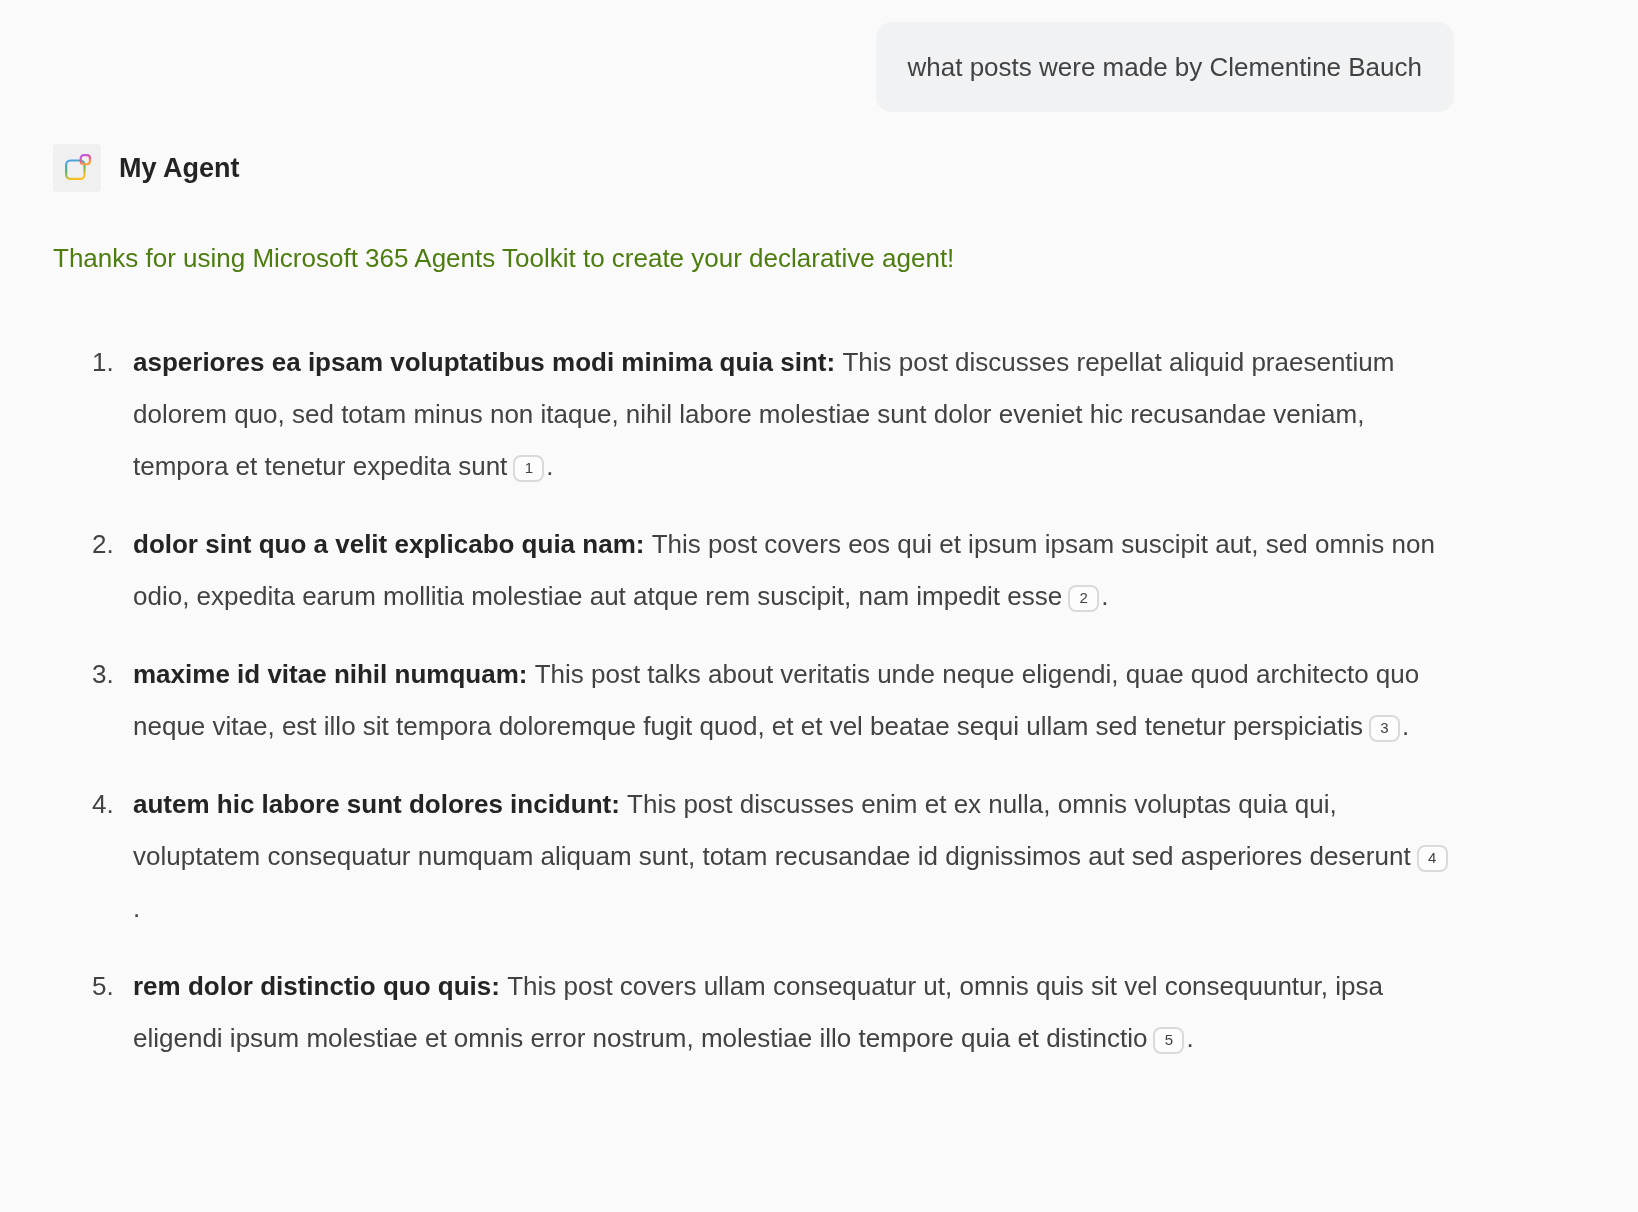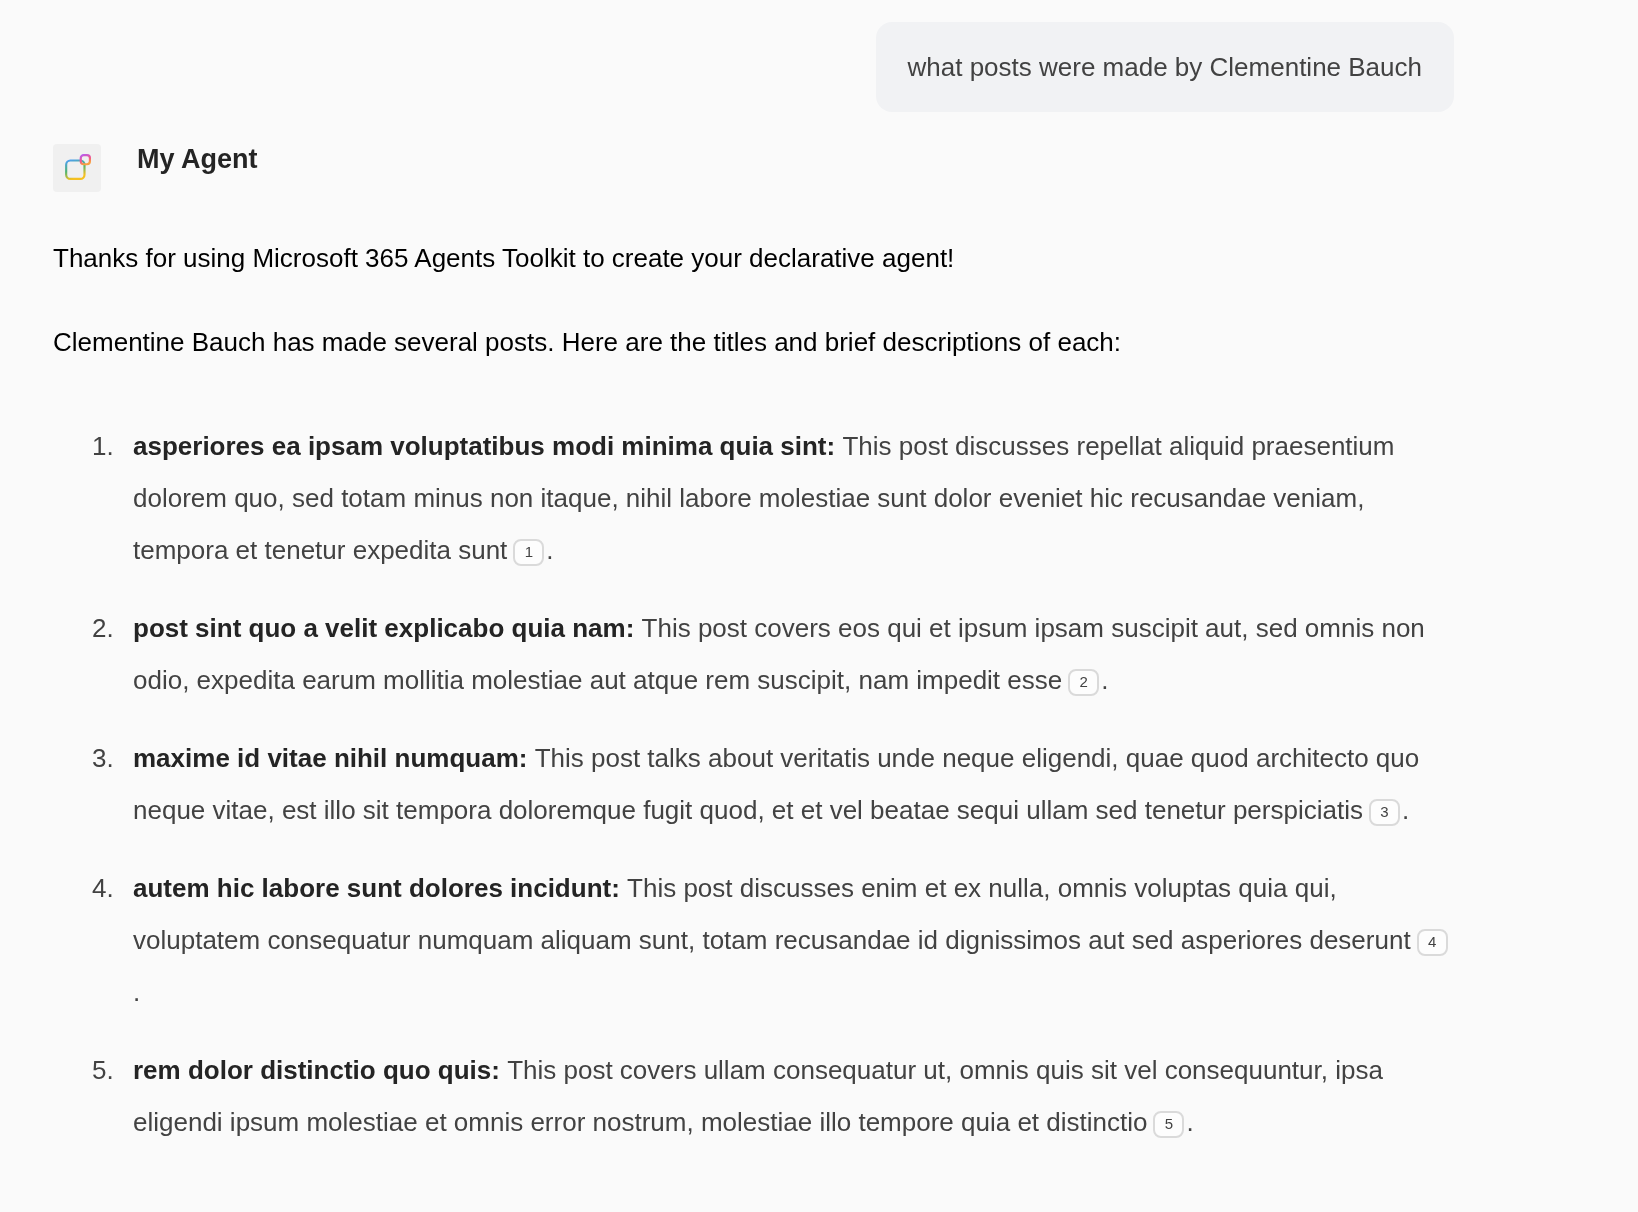--- a/index.html
+++ b/index.html
@@ -29,21 +29,22 @@
     border-radius: 16px;
     padding: 27px 32px;
     max-width: 72%;
     font-size: 26px;
     line-height: 36px;
     color: #424242;
   }
   
   .agent-header {
     display: flex;
-    gap: 36px;
+    align-items: center;
+    gap: 18px;
     margin: 0 0 40px 0;
   }
   .agent-avatar {
     width: 48px;
     height: 48px;
     background: #f0f0f0;
     border-radius: 4px;
     display: flex;
     align-items: center;
     justify-content: center;
@@ -52,21 +53,21 @@
   .agent-name {
     font-size: 27px;
     font-weight: 700;
     color: #242424;
   }
   
   .msg-p {
     font-size: 26px;
     line-height: 52px;
     margin: 0 0 32px 0;
-    color: #000000;
+    color: #4d7c0f;
   }
   ol.posts {
     margin: 52px 0 0 0;
     padding: 0 0 0 68px;
     font-size: 26px;
     line-height: 52px;
   }
   ol.posts li {
     margin-bottom: 26px;
     padding-left: 12px;
@@ -128,28 +129,27 @@
           <line x1="22" y1="16" x2="22" y2="36" stroke="url(#gradMain)" stroke-width="2.6"></line>
           <line x1="12" y1="26" x2="32" y2="26" stroke="url(#gradMain)" stroke-width="2.6"></line>
           <rect x="28.5" y="8.5" width="11" height="11" rx="3.5" stroke="url(#gradAccent)" stroke-width="2.6"></rect>
         </svg>
       </div>
       <div class="agent-name">My Agent</div>
     </div>
 
     <p class="msg-p">Thanks for using Microsoft 365 Agents Toolkit to create your declarative agent!</p>
 
-    <p class="msg-p">Clementine Bauch has made several posts. Here are the titles and brief descriptions of each:</p>
 
     <ol class="posts">
       <li>
         <span class="post-title">asperiores ea ipsam voluptatibus modi minima quia sint</span><span class="post-title">: </span><span>This post discusses repellat aliquid praesentium dolorem quo, sed totam minus non itaque, nihil labore molestiae sunt dolor eveniet hic recusandae veniam, tempora et tenetur expedita sunt</span><span class="citation">1</span><span>.</span>
       </li>
       <li>
-        <span class="post-title">post sint quo a velit explicabo quia nam</span><span class="post-title">: </span><span>This post covers eos qui et ipsum ipsam suscipit aut, sed omnis non odio, expedita earum mollitia molestiae aut atque rem suscipit, nam impedit esse</span><span class="citation">2</span><span>.</span>
+        <span class="post-title">dolor sint quo a velit explicabo quia nam</span><span class="post-title">: </span><span>This post covers eos qui et ipsum ipsam suscipit aut, sed omnis non odio, expedita earum mollitia molestiae aut atque rem suscipit, nam impedit esse</span><span class="citation">2</span><span>.</span>
       </li>
       <li>
         <span class="post-title">maxime id vitae nihil numquam</span><span class="post-title">: </span><span>This post talks about veritatis unde neque eligendi, quae quod architecto quo neque vitae, est illo sit tempora doloremque fugit quod, et et vel beatae sequi ullam sed tenetur perspiciatis</span><span class="citation">3</span><span>.</span>
       </li>
       <li>
         <span class="post-title">autem hic labore sunt dolores incidunt</span><span class="post-title">: </span><span>This post discusses enim et ex nulla, omnis voluptas quia qui, voluptatem consequatur numquam aliquam sunt, totam recusandae id dignissimos aut sed asperiores deserunt</span><span class="citation">4</span><span>.</span>
       </li>
       <li>
         <span class="post-title">rem dolor distinctio quo quis</span><span class="post-title">: </span><span>This post covers ullam consequatur ut, omnis quis sit vel consequuntur, ipsa eligendi ipsum molestiae et omnis error nostrum, molestiae illo tempore quia et distinctio</span><span class="citation">5</span><span>.</span>
       </li>

